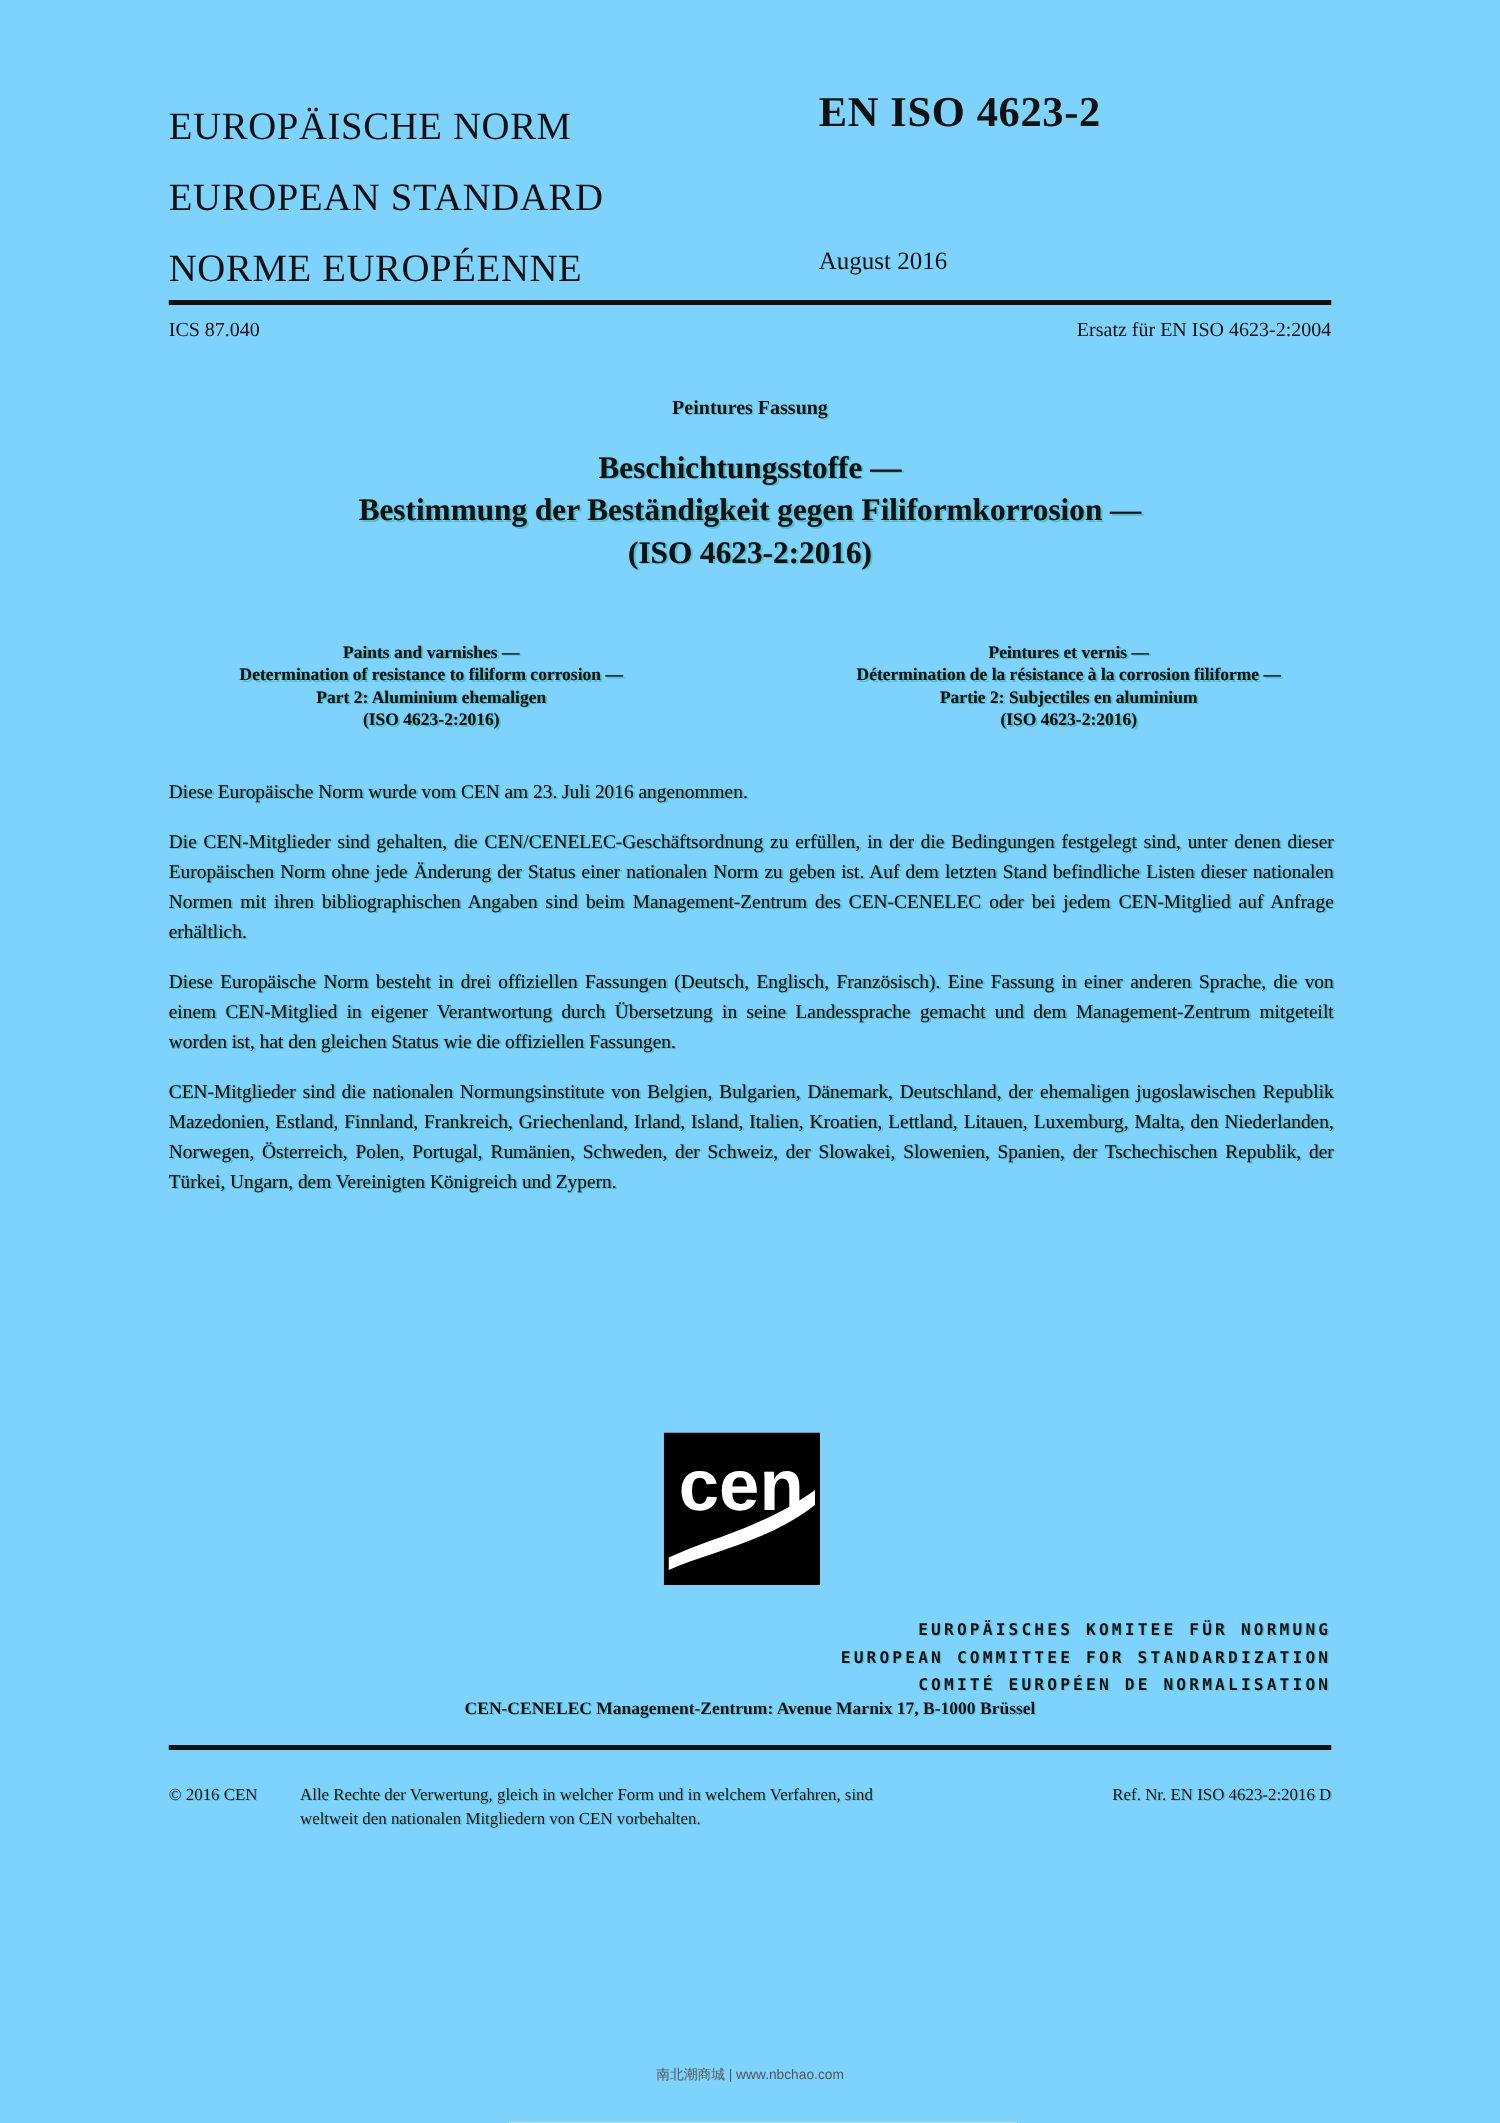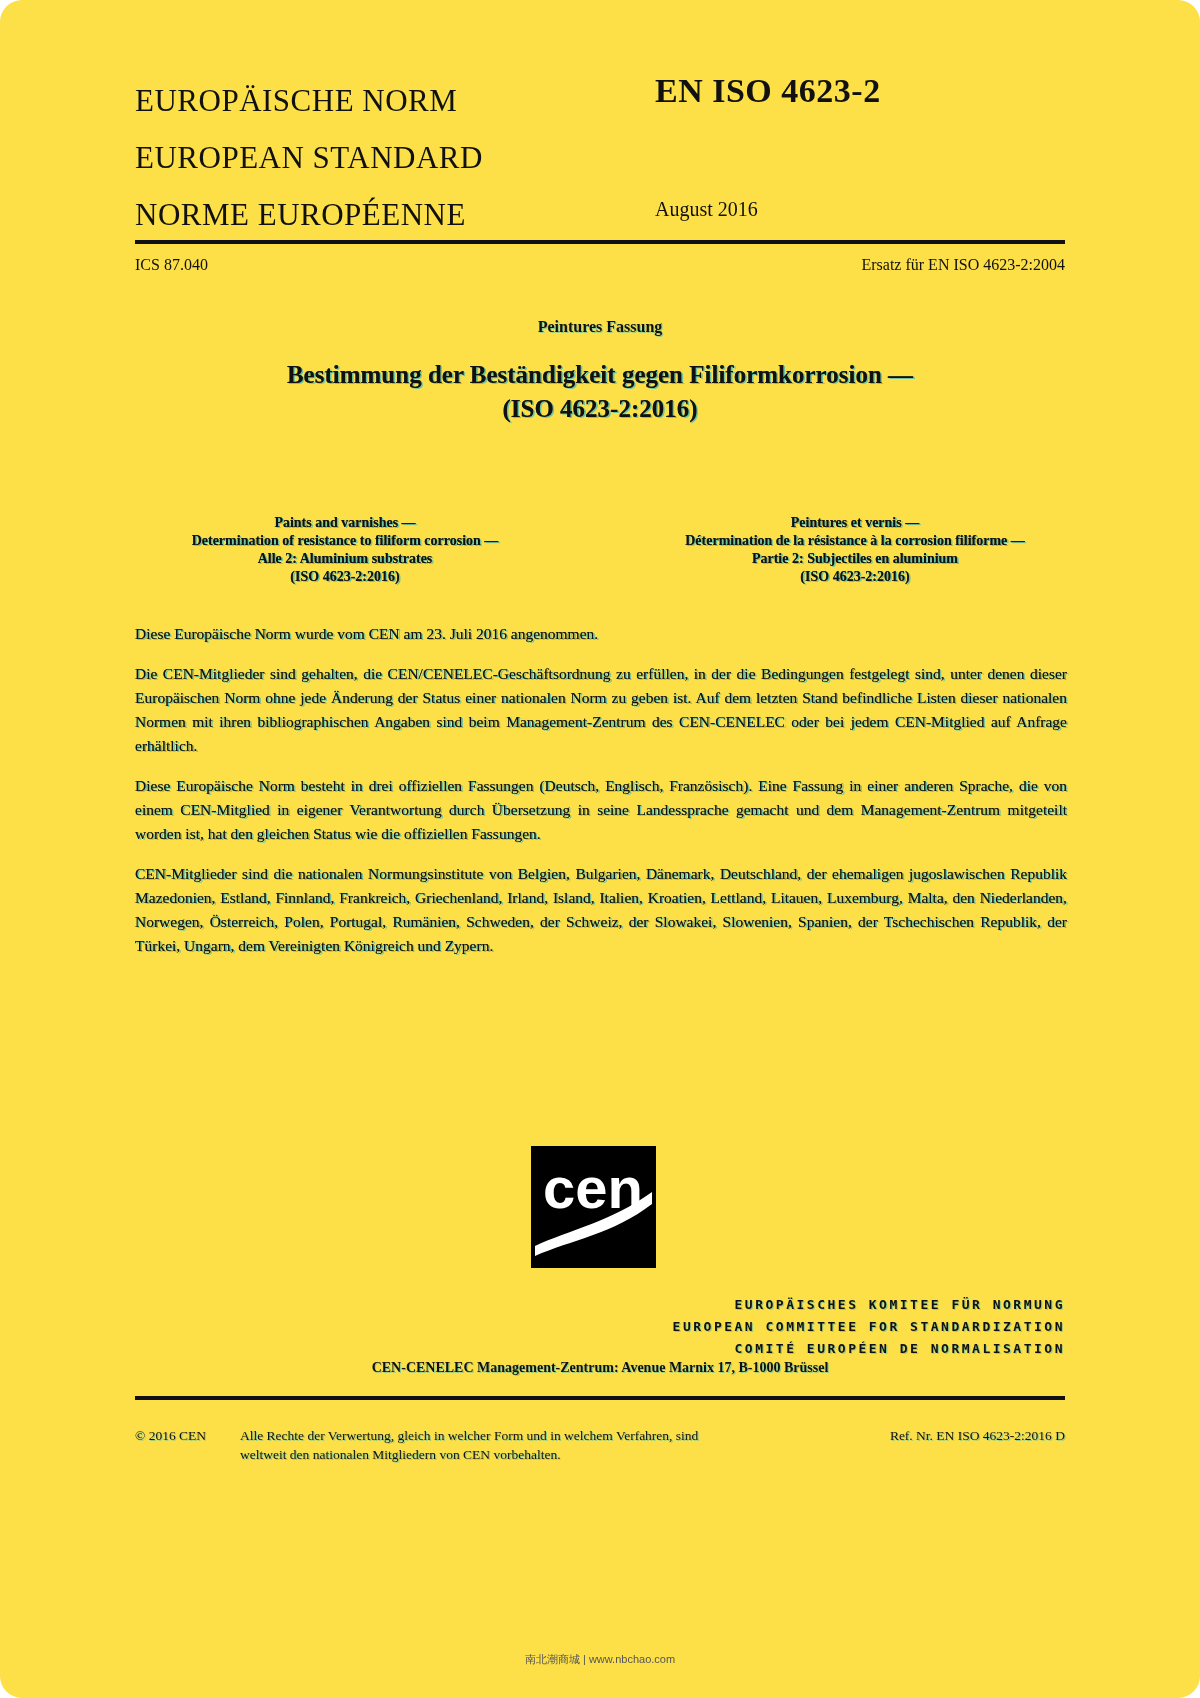--- a/index.html
+++ b/index.html
@@ -1,21 +1,21 @@
 <!DOCTYPE html>
 <html><head>
 <meta charset="utf-8">
 <style>
   html,body{margin:0;padding:0;background:#ffffff;}
   body{
     width:1200px;height:1698px;position:relative;
     font-family:"Liberation Serif", serif;color:#111;
     overflow:hidden;
   }
-  .page{position:absolute;inset:0;background:#fde047;border-radius:22px;}
+  .page{position:absolute;inset:0;background:#7dd3fc;}
   
   .scan{ text-shadow:1.6px 1.4px 0 rgba(64,188,188,0.75), 0 0 0.6px rgba(0,0,0,0.55); }
   .scan-soft{ text-shadow:1.2px 1.0px 0 rgba(64,188,188,0.55); }
 
   .header{position:absolute;left:135px;top:72px;width:930px;}
   .org-block{position:absolute;left:0;top:0;}
   .org-line{font-size:31px;letter-spacing:0.5px;line-height:57px;font-weight:normal;}
   .std-block{position:absolute;left:520px;top:0;}
   .std-num{font-size:34px;font-weight:bold;letter-spacing:0.5px;}
   .std-date{font-size:20px;margin-top:88px;}
@@ -79,28 +79,29 @@
   <div class="rule rule-top"></div>
 
   <div class="meta-row">
     <span class="meta-ics">ICS 87.040</span>
     <span class="meta-supersedes">Ersatz für EN ISO 4623-2:2004</span>
   </div>
 
   <div class="fassung scan-soft">Peintures Fassung</div>
 
   <div class="title-de scan">
+    <div>Beschichtungsstoffe —</div>
     <div>Bestimmung der Beständigkeit gegen Filiformkorrosion —</div>
     <div>(ISO 4623-2:2016)</div>
   </div>
 
   <div class="subtitle subtitle-en scan">
     <div>Paints and varnishes —</div>
     <div>Determination of resistance to filiform corrosion —</div>
-    <div>Alle 2: Aluminium substrates</div>
+    <div>Part 2: Aluminium ehemaligen</div>
     <div>(ISO 4623-2:2016)</div>
   </div>
 
   <div class="subtitle subtitle-fr scan">
     <div>Peintures et vernis —</div>
     <div>Détermination de la résistance à la corrosion filiforme —</div>
     <div>Partie 2: Subjectiles en aluminium</div>
     <div>(ISO 4623-2:2016)</div>
   </div>
 

